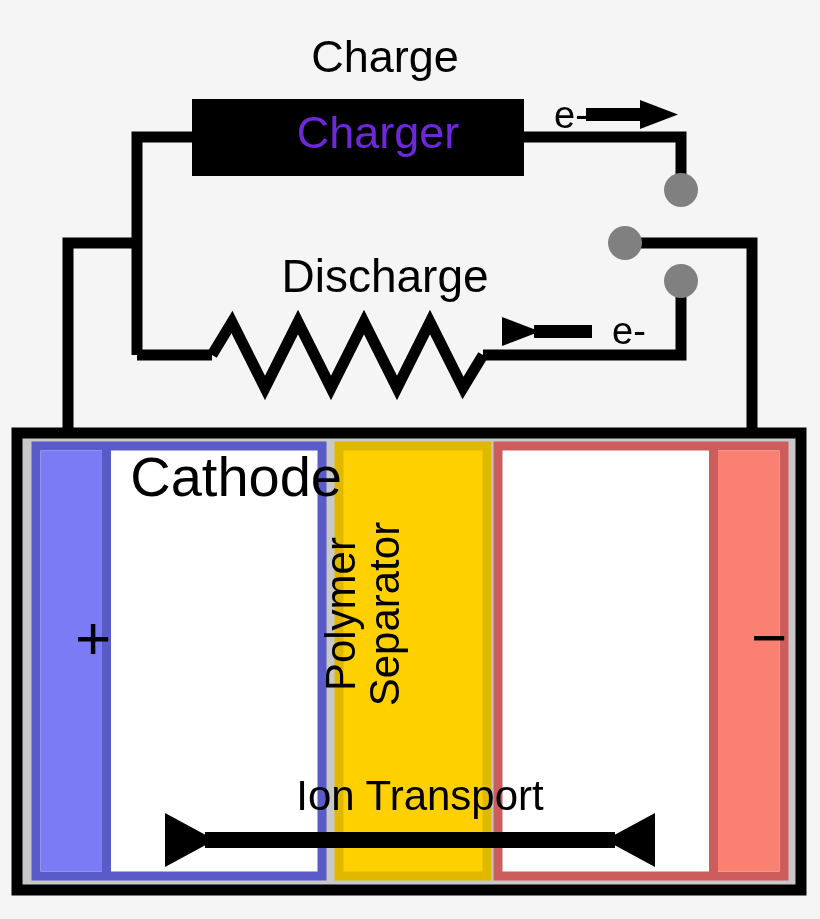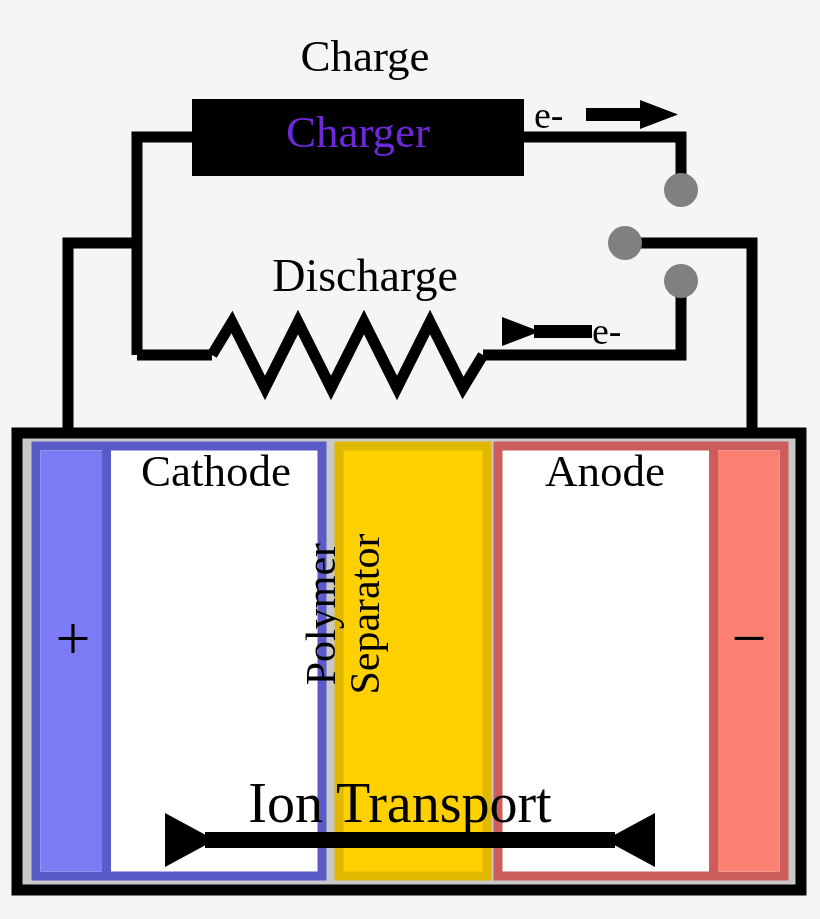--- a/index.html
+++ b/index.html
@@ -24,23 +24,24 @@
     left: 0;
     top: 0;
     width: 820px;
     height: 919px;
     display: block;
   }
   .lbl {
     position: absolute;
     white-space: pre;
     color: #000;
-    font-family: Liberation Serif, serif;
+    font-family: Liberation Sans, sans-serif;
     line-height: 1;
     pointer-events: none;
+    padding-left: 20px;
   }
   
   #label-charge {
     left: 0; top: 34px; width: 730px;
     text-align: center;
     font-size: 45px;
   }
   #label-charger {
     left: 192px; top: 110px; width: 332px;
     text-align: center;
@@ -56,22 +57,22 @@
     left: 534px; top: 96px;
     font-size: 38px;
   }
   #label-e-discharge {
     left: 592px; top: 312px;
     font-size: 38px;
   }
   
   #label-cathode {
     left: 110px; top: 449px; width: 212px;
-    text-align: center;
-    font-size: 45px;
+    text-align: right;
+    font-size: 56px;
   }
   #label-anode {
     left: 494px; top: 449px; width: 222px;
     text-align: center;
     font-size: 45px;
   }
   #label-separator {
     left: 338px; top: 452px;
     width: 150px; height: 290px;
     font-size: 42px;
@@ -87,21 +88,21 @@
     width: 290px;
     text-align: center;
     position: relative;
     top: 118px;
     left: -70px;
     line-height: 1.05;
   }
   #label-ion-transport {
     left: 150px; top: 775px; width: 500px;
     text-align: center;
-    font-size: 56px;
+    font-size: 42px;
   }
   #label-plus {
     left: 40px; top: 607px; width: 66px;
     text-align: center;
     font-size: 62px;
     font-weight: 400;
   }
   #label-minus {
     left: 716px; top: 607px; width: 66px;
     text-align: center;
@@ -181,21 +182,20 @@
   <div class="lbl" id="label-charger">Charger</div>
 
   <div class="lbl" id="label-discharge">Discharge</div>
 
   <div class="lbl" id="label-e-charge">e-</div>
 
   <div class="lbl" id="label-e-discharge">e-</div>
 
   <div class="lbl" id="label-cathode">Cathode</div>
 
-  <div class="lbl" id="label-anode">Anode</div>
 
   <div class="lbl" id="label-separator"><span class="rot"><span>Polymer</span><br><span>Separator</span></span></div>
 
   <div class="lbl" id="label-ion-transport">Ion Transport</div>
 
   <div class="lbl" id="label-plus">+</div>
 
   <div class="lbl" id="label-minus">−</div>
 
 </div>

